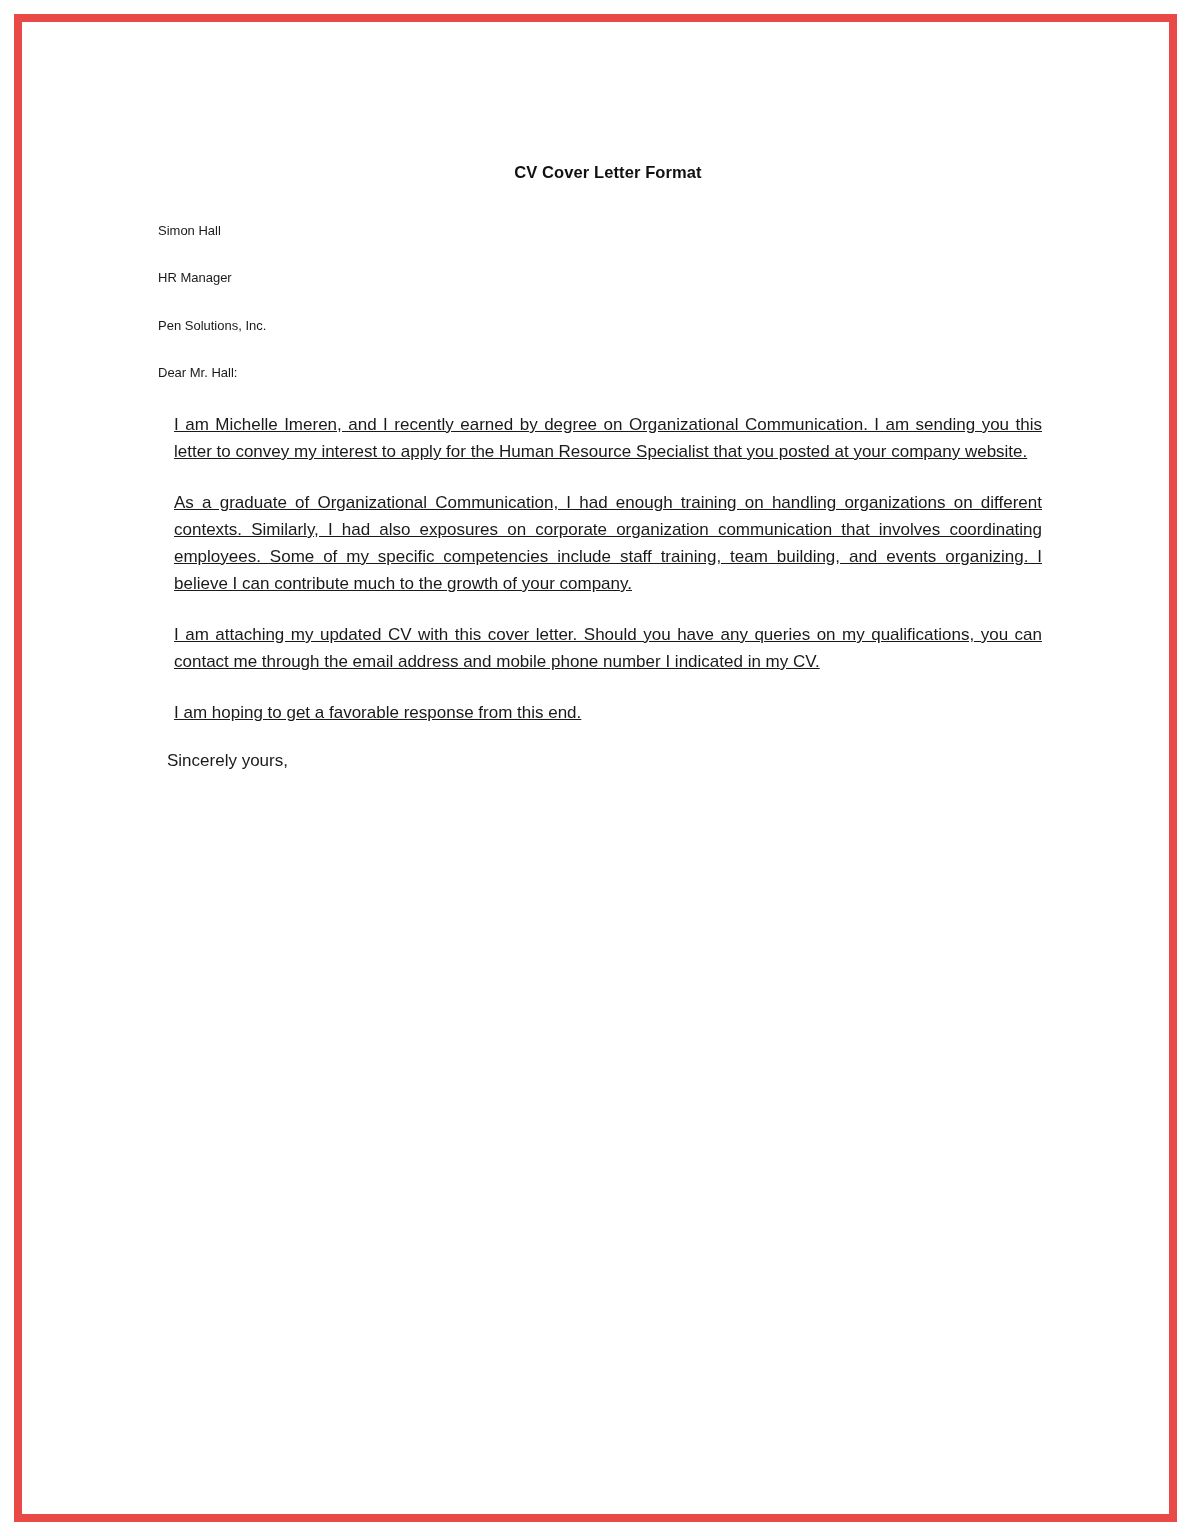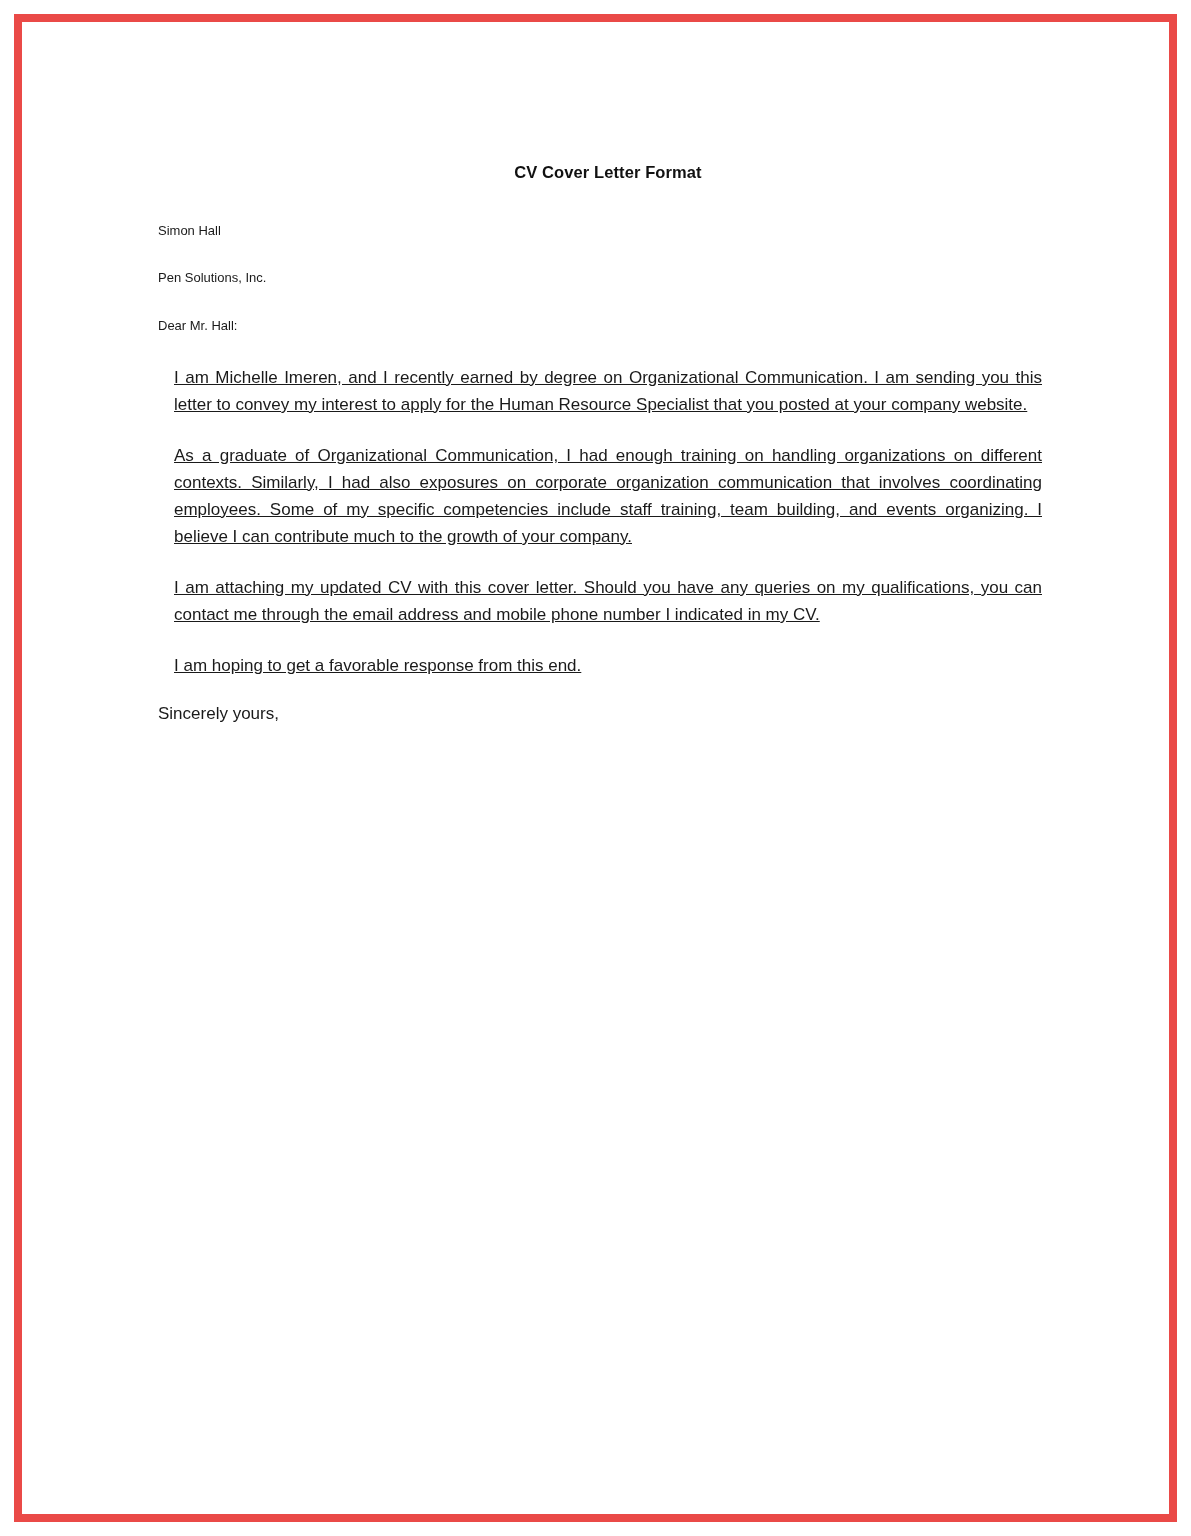--- a/index.html
+++ b/index.html
@@ -80,39 +80,40 @@
   }
 
   .para.left-align { text-align: left; }
 
   .para.after-salutation { margin-top: 30px; }
   .para + .para { margin-top: 24px; }
 
   .sign-line {
     font-size: 17px;
     color: #1a1a1a;
-    margin: 0;
+    margin: 9px;
     line-height: 1.25;
   }
   .sign-line.closing { margin-top: 24px; }
   .sign-line.name { margin-top: 31px; }
 </style>
 </head>
 <body>
 
 <div id="page-frame">
   <div id="red-border">
     <div id="document-page">
 
       <div class="letter-body">
 
         <h1 class="letter-title">CV Cover Letter Format</h1>
 
         <p class="addr-line first">Simon Hall</p>
 
+        <p class="addr-line">HR Manager</p>
 
         <p class="addr-line">Pen Solutions, Inc.</p>
 
         <p class="addr-line">Dear Mr. Hall:</p>
 
         <p class="para after-salutation">I am Michelle Imeren, and I recently earned by degree on Organizational Communication. I am sending you this letter to convey my interest to apply for the Human Resource Specialist that you posted at your company website.</p>
 
         <p class="para">As a graduate of Organizational Communication, I had enough training on handling organizations on different contexts. Similarly, I had also exposures on corporate organization communication that involves coordinating employees. Some of my specific competencies include staff training, team building, and events organizing. I believe I can contribute much to the growth of your company.</p>
 
         <p class="para">I am attaching my updated CV with this cover letter. Should you have any queries on my qualifications, you can contact me through the email address and mobile phone number I indicated in my CV.</p>

